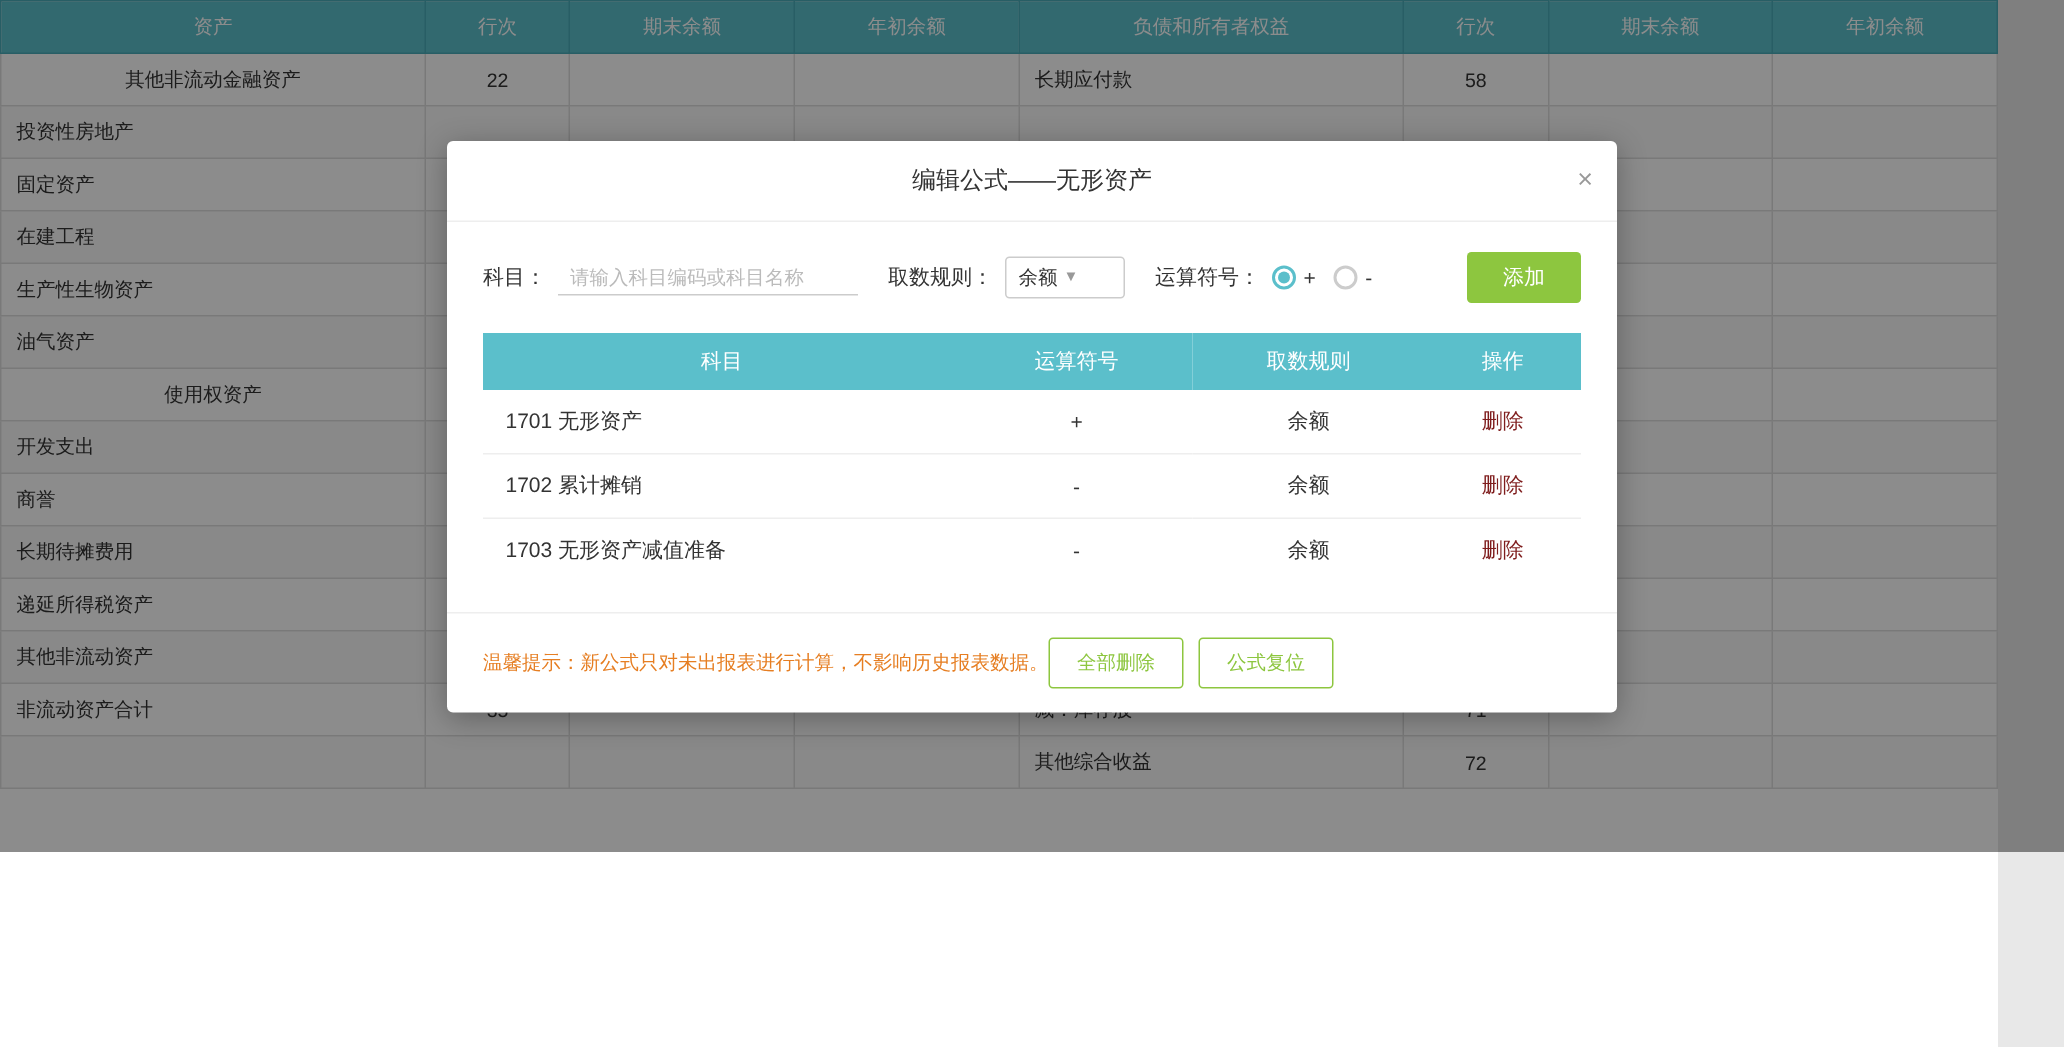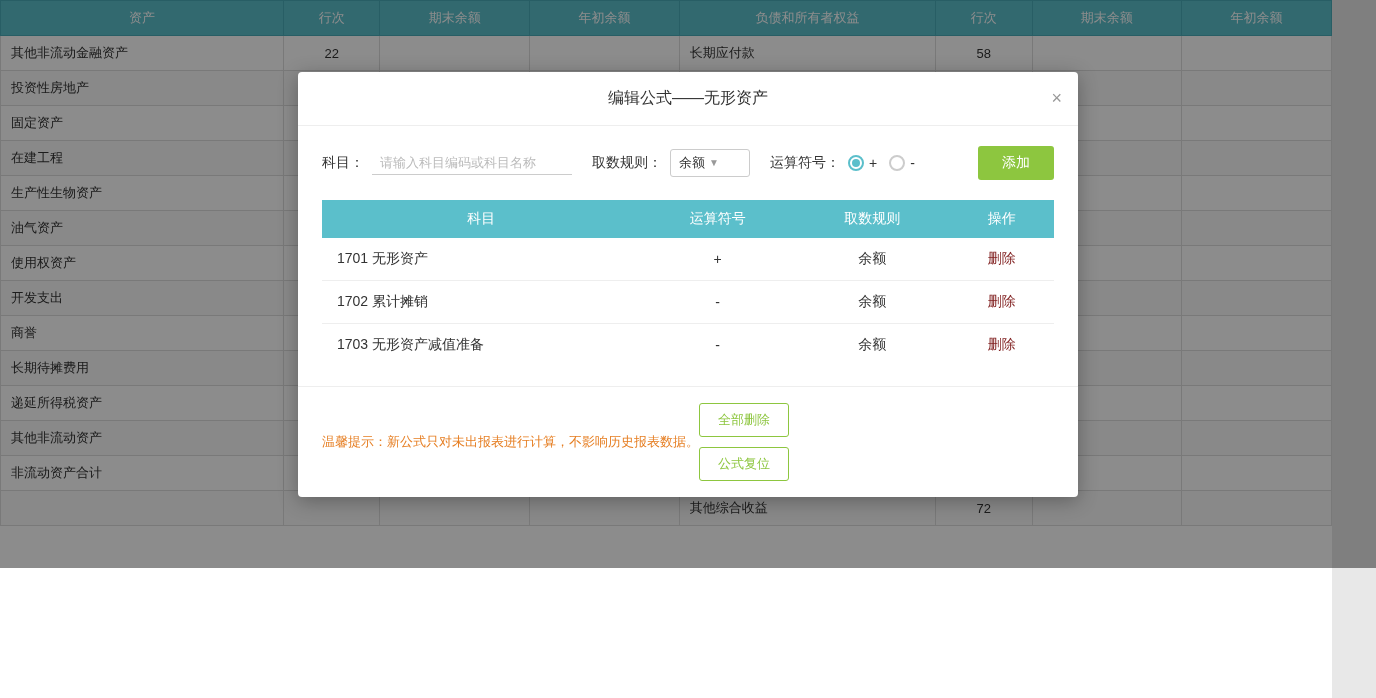--- a/index.html
+++ b/index.html
@@ -260,21 +260,20 @@
       font-size: 13px;
     }
 
     .hint-text span {
       color: #e67e22;
     }
 
     .footer-buttons {
       display: flex;
       gap: 10px;
-      flex-direction: column;
     }
 
     .btn-outline {
       background: #fff;
       border: 1px solid #8dc63f;
       color: #8dc63f;
       padding: 7px 18px;
       border-radius: 3px;
       font-size: 13px;
       cursor: pointer;
@@ -292,21 +291,21 @@
         <th>期末余额</th>
         <th>年初余额</th>
         <th>负债和所有者权益</th>
         <th>行次</th>
         <th>期末余额</th>
         <th>年初余额</th>
       </tr>
     </thead>
     <tbody id="bg-table-body">
     <tr>
-          <td style="text-align: left;">其他非流动金融资产</td>
+          <td style="text-align: center;">其他非流动金融资产</td>
           <td>22</td>
           <td></td>
           <td></td>
           <td style="text-align: left;">长期应付款</td>
           <td>58</td>
           <td></td>
           <td></td>
         </tr>
         <tr>
           <td style="text-align: left;">投资性房地产</td>
@@ -352,21 +351,21 @@
           <td style="text-align: left;">油气资产</td>
           <td></td>
           <td></td>
           <td></td>
           <td style="text-align: left;"></td>
           <td></td>
           <td></td>
           <td></td>
         </tr>
         <tr>
-          <td style="text-align: left; margin-left: 16px;">使用权资产</td>
+          <td style="text-align: center; margin-left: 16px;">使用权资产</td>
           <td></td>
           <td></td>
           <td></td>
           <td style="text-align: left;"></td>
           <td></td>
           <td></td>
           <td></td>
         </tr>
         <tr>
           <td style="text-align: left;">开发支出</td>

